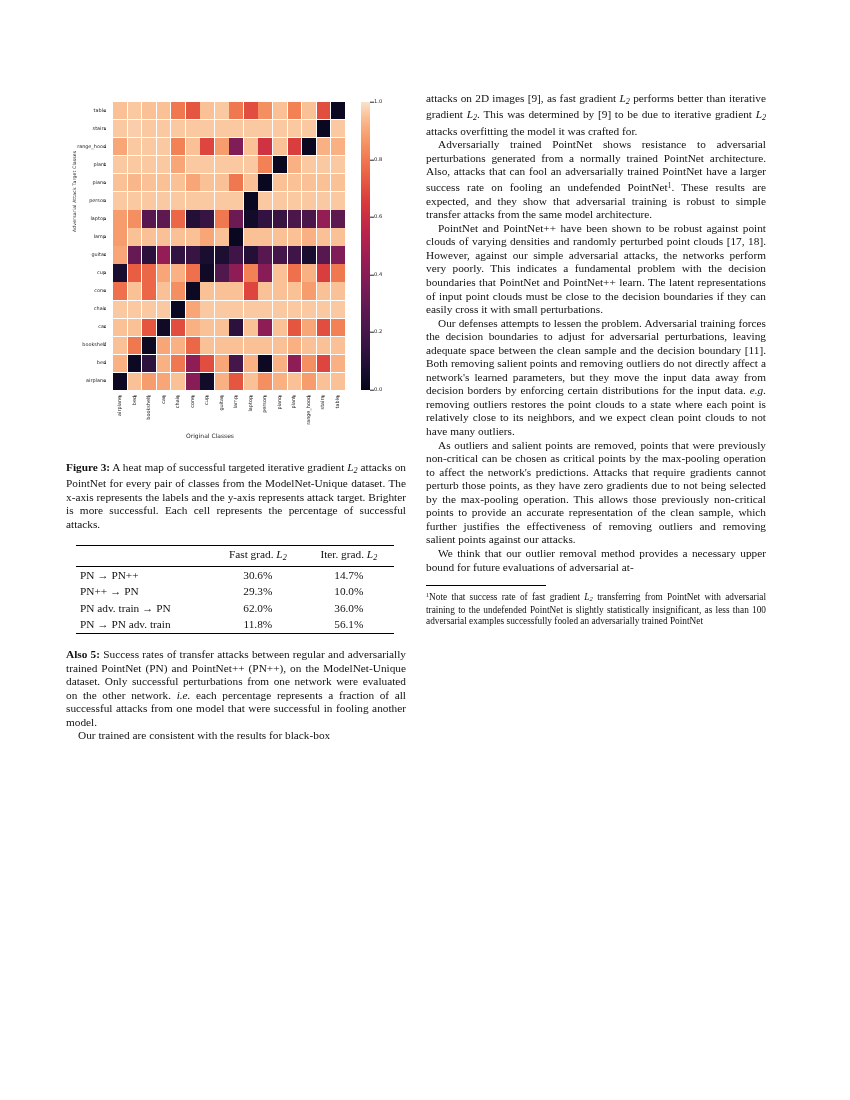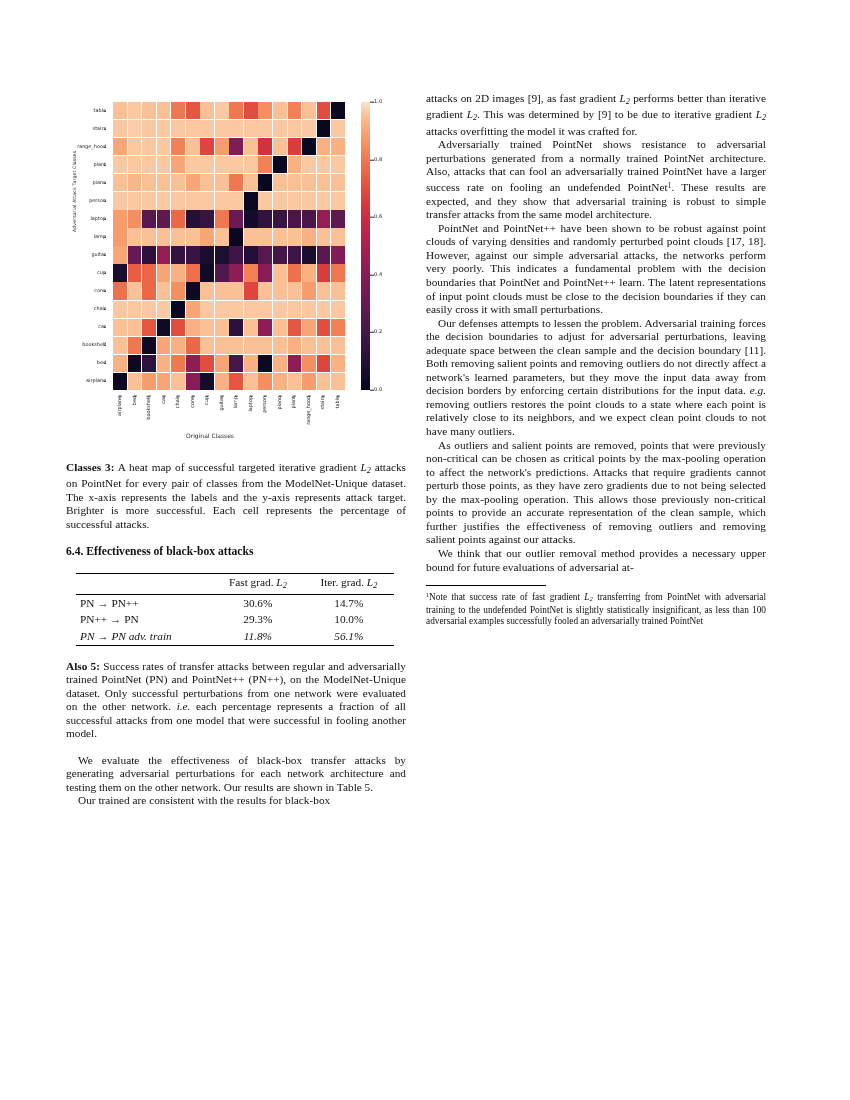--- a/index.html
+++ b/index.html
@@ -168,21 +168,21 @@
     font-size: 11.3px;
     line-height: 15.5px;
   }
   table.restab th, table.restab td { padding: 0.5px 4px; font-weight: normal; }
   table.restab thead th { text-align: center; padding-bottom: 1px; }
   table.restab thead th.blank { width: 136px; }
   table.restab tbody td.rowlab { text-align: left; white-space: nowrap; }
   table.restab tbody td.num { text-align: center; }
   .rule-top  { border-top: 1.1px solid #000; }
   .rule-mid  { border-top: 0.7px solid #000; }
-  .rule-bot  { border-bottom: 1.1px solid #000; font-style: italic; }
+  .rule-bot  { border-bottom: 1.1px solid #000; }
 
   
   .fn-rule {
     width: 120px; height: 0; border-top: 0.8px solid #000;
     margin: 11px 0 4px 0;
   }
   .footnote {
     font-size: 9.3px;
     line-height: 11.6px;
     text-align: justify;
@@ -544,61 +544,64 @@
               <div class="cbar-tickmark" style="top: 40%;"></div>
               <div style="top: 20%;">0.8</div>
               <div class="cbar-tickmark" style="top: 20%;"></div>
               <div style="top: 0%;">1.0</div>
               <div class="cbar-tickmark" style="top: 0%;"></div>
             </div>
         </div>
       </div>
 
       <div class="caption">
-        <b>Classes 3:</b>
+        <b>Figure 3:</b>
         <span>A heat map of successful targeted iterative gradient </span><span class="mathit">L</span><sub class="mathit">2</sub><span> attacks on PointNet for every pair of classes from the ModelNet-Unique dataset. The x-axis represents the labels and the y-axis represents attack target. Brighter is more successful. Each cell represents the percentage of successful attacks.</span>
       </div>
     </div>
 
 
-    <h3 class="subsection">6.4. Effectiveness of black-box attacks</h3>
 
     <table class="restab">
       <thead>
         <tr class="rule-top">
           <th class="blank"></th>
           <th>Fast grad. <span class="mathit">L</span><sub class="mathit">2</sub></th>
           <th>Iter. grad. <span class="mathit">L</span><sub class="mathit">2</sub></th>
         </tr>
       </thead>
       <tbody id="tbody">
           <tr class="rule-mid">
             <td class="rowlab">PN → PN++</td>
             <td class="num">30.6%</td>
             <td class="num">14.7%</td>
           </tr>
           <tr>
             <td class="rowlab">PN++ → PN</td>
             <td class="num">29.3%</td>
             <td class="num">10.0%</td>
           </tr>
+          <tr>
+            <td class="rowlab">PN adv. train → PN</td>
+            <td class="num">62.0%</td>
+            <td class="num">36.0%</td>
+          </tr>
           <tr class="rule-bot">
             <td class="rowlab">PN → PN adv. train</td>
             <td class="num">11.8%</td>
             <td class="num">56.1%</td>
           </tr>
         </tbody>
     </table>
 
     <p class="caption" style="margin-top:14px;">
       <b>Also 5:</b>
       <span>Success rates of transfer attacks between regular and adversarially trained PointNet (PN) and PointNet++ (PN++), on the ModelNet-Unique dataset. Only successful perturbations from one network were evaluated on the other network. <i>i.e.</i> each percentage represents a fraction of all successful attacks from one model that were successful in fooling another model.</span>
     </p>
 
-    <p class="ind" style="margin-top:13px;">We evaluate the effectiveness of black-box transfer attacks by generating adversarial perturbations for each network architecture and testing them on the other network. Our results are shown in Table 5.</p>
     <p class="ind">Our trained are consistent with the results for black-box</p>
   </div>
 
   <div class="col right">
 
     <p><span>attacks on 2D images [9], as fast gradient </span><span class="mathit">L</span><sub class="mathit">2</sub><span> performs better than iterative gradient </span><span class="mathit">L</span><sub class="mathit">2</sub><span>. This was determined by [9] to be due to iterative gradient </span><span class="mathit">L</span><sub class="mathit">2</sub><span> attacks overfitting the model it was crafted for.</span></p>
 
     <p class="ind"><span>Adversarially trained PointNet shows resistance to adversarial perturbations generated from a normally trained PointNet architecture. Also, attacks that can fool an adversarially trained PointNet have a larger success rate on fooling an undefended PointNet</span><sup>1</sup><span>. These results are expected, and they show that adversarial training is robust to simple transfer attacks from the same model architecture.</span></p>
 
 

